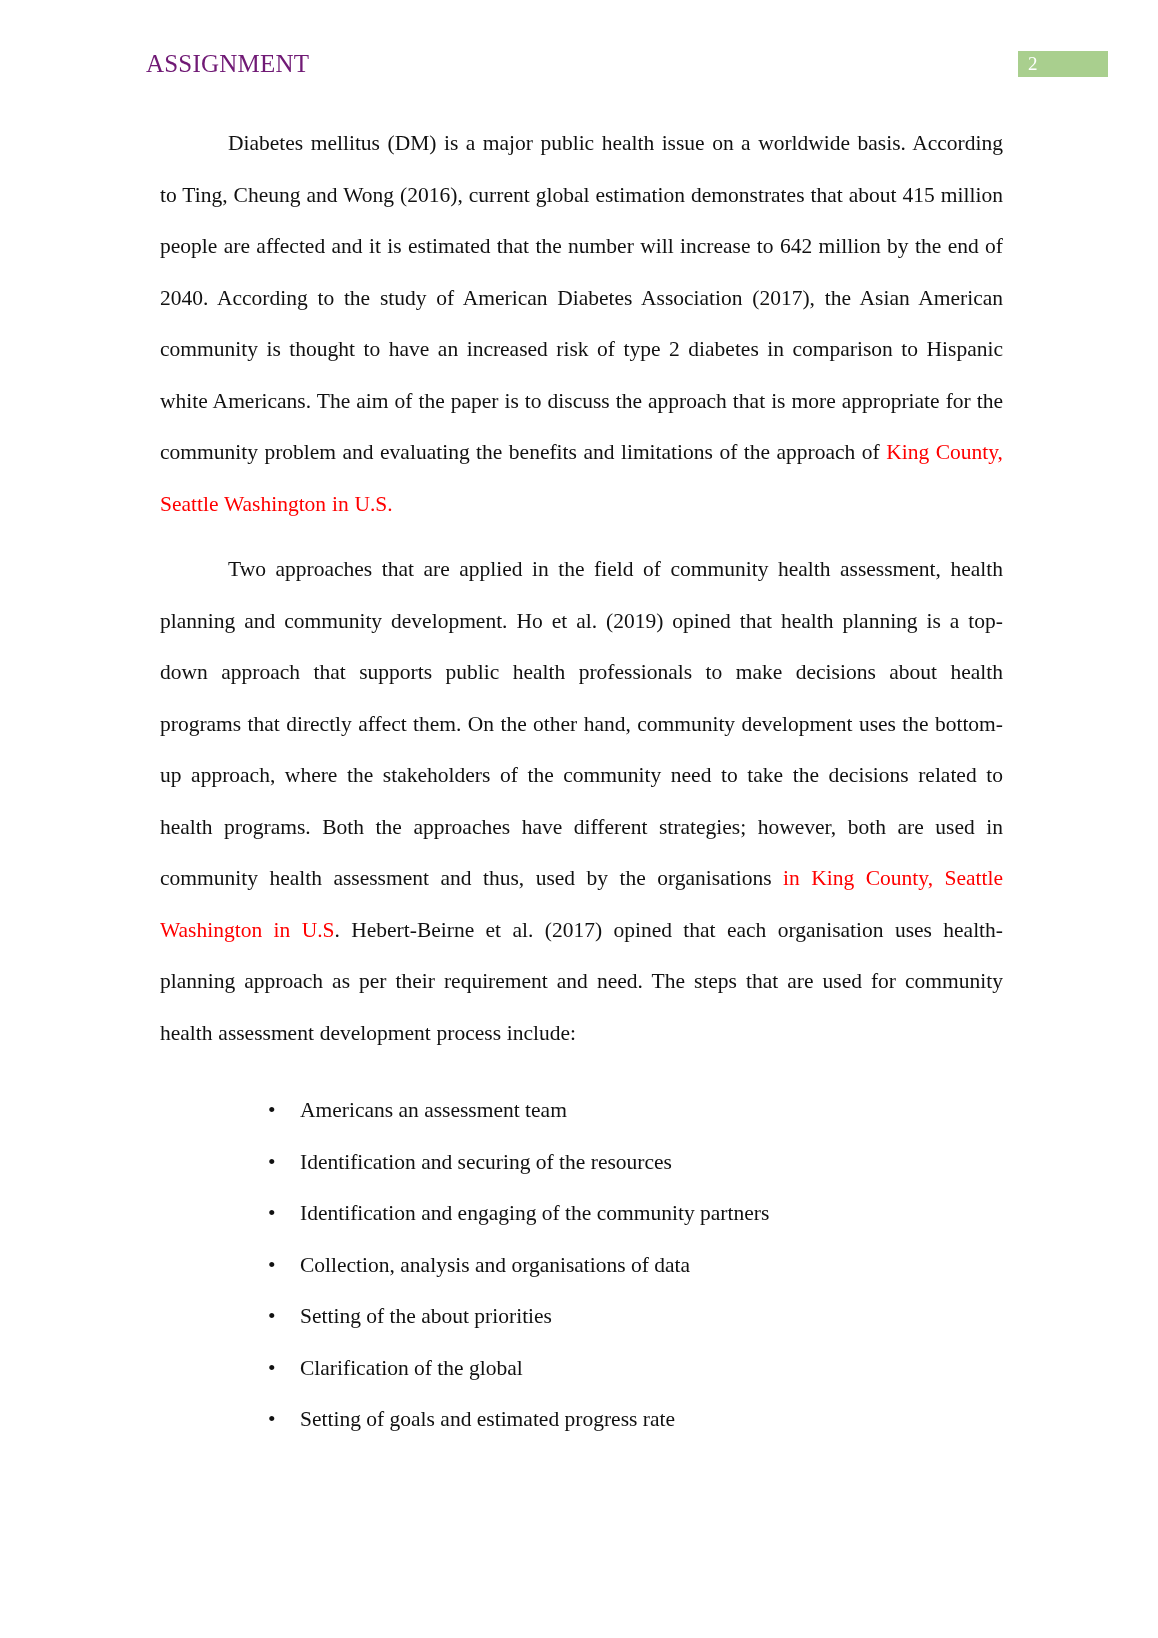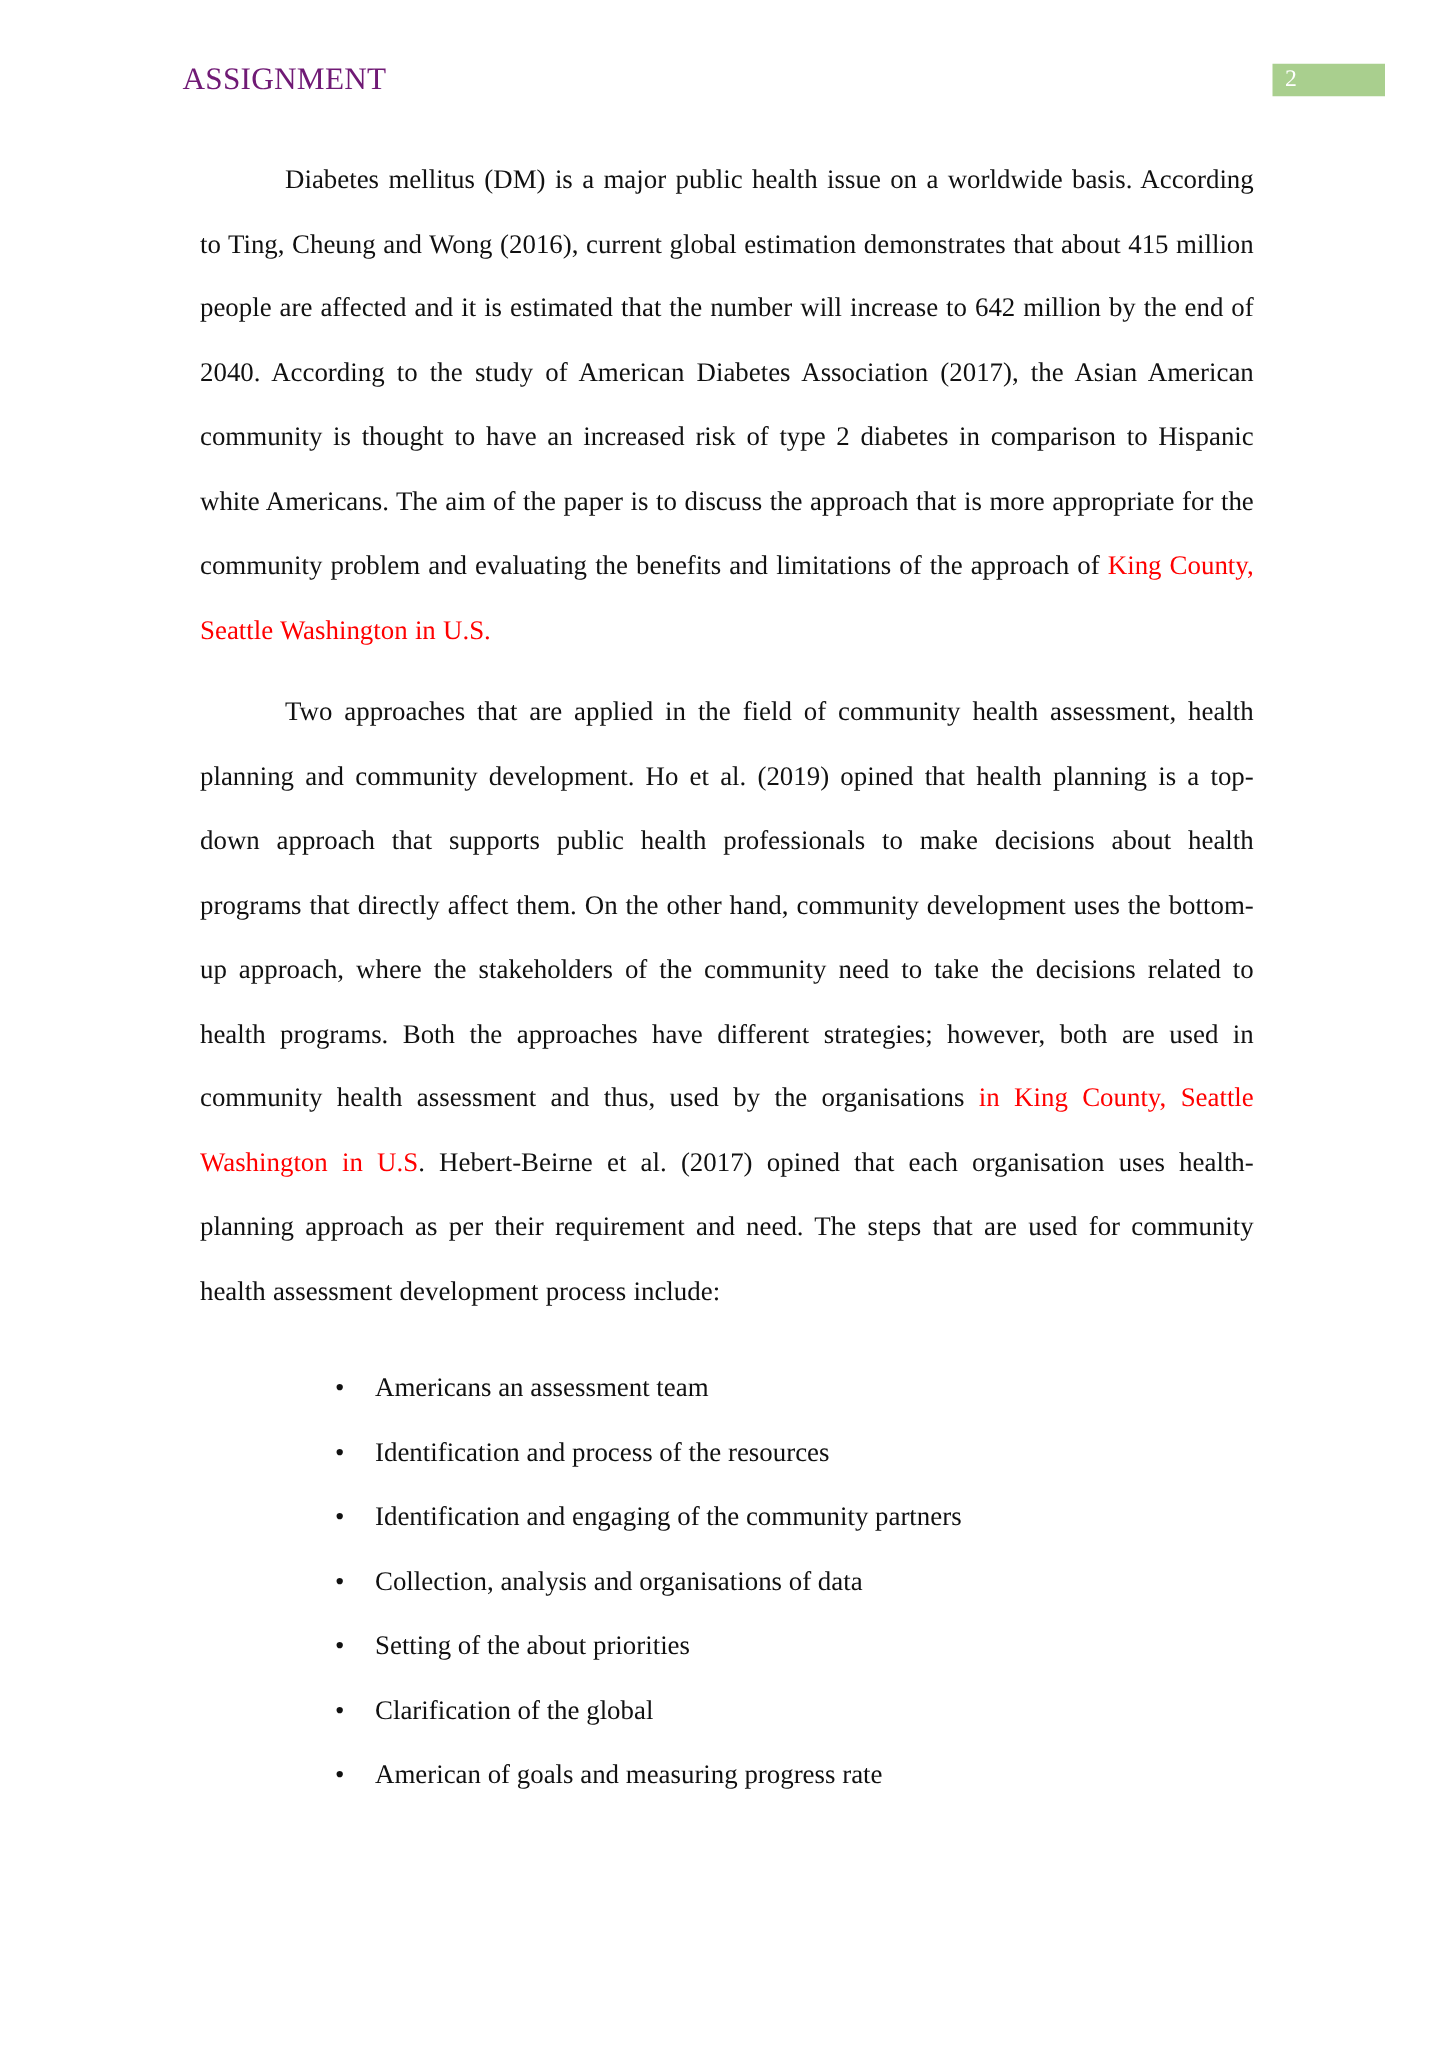--- a/index.html
+++ b/index.html
@@ -133,38 +133,38 @@
       <span>Two approaches that are applied in the field of community health assessment, health planning and community development. Ho et al. (2019) opined that health planning is a top-down approach that supports public health professionals to make decisions about health programs that directly affect them. On the other hand, community development uses the bottom-up approach, where the stakeholders of the community need to take the decisions related to health programs. Both the approaches have different strategies; however, both are used in community health assessment and thus, used by the organisations </span><span class="red">in King County, Seattle Washington in U.S</span><span>. Hebert-Beirne et al. (2017) opined that each organisation uses health-planning approach as per their requirement and need. The steps that are used for community health assessment development process include:</span>
     </p>
 
     <ul class="bullets">
       <li>
         <span class="bullet-mark">•</span>
         <span>Americans an assessment team</span>
       </li>
       <li>
         <span class="bullet-mark">•</span>
-        <span>Identification and process of the resources</span>
+        <span>Identification and securing of the resources</span>
       </li>
       <li>
         <span class="bullet-mark">•</span>
         <span>Identification and engaging of the community partners</span>
       </li>
       <li>
         <span class="bullet-mark">•</span>
         <span>Collection, analysis and organisations of data</span>
       </li>
       <li>
         <span class="bullet-mark">•</span>
         <span>Setting of the about priorities</span>
       </li>
       <li>
         <span class="bullet-mark">•</span>
         <span>Clarification of the global</span>
       </li>
       <li>
         <span class="bullet-mark">•</span>
-        <span>American of goals and measuring progress rate</span>
+        <span>Setting of goals and estimated progress rate</span>
       </li>
     </ul>
 
   </div>
 </div>
 
 </body></html>

